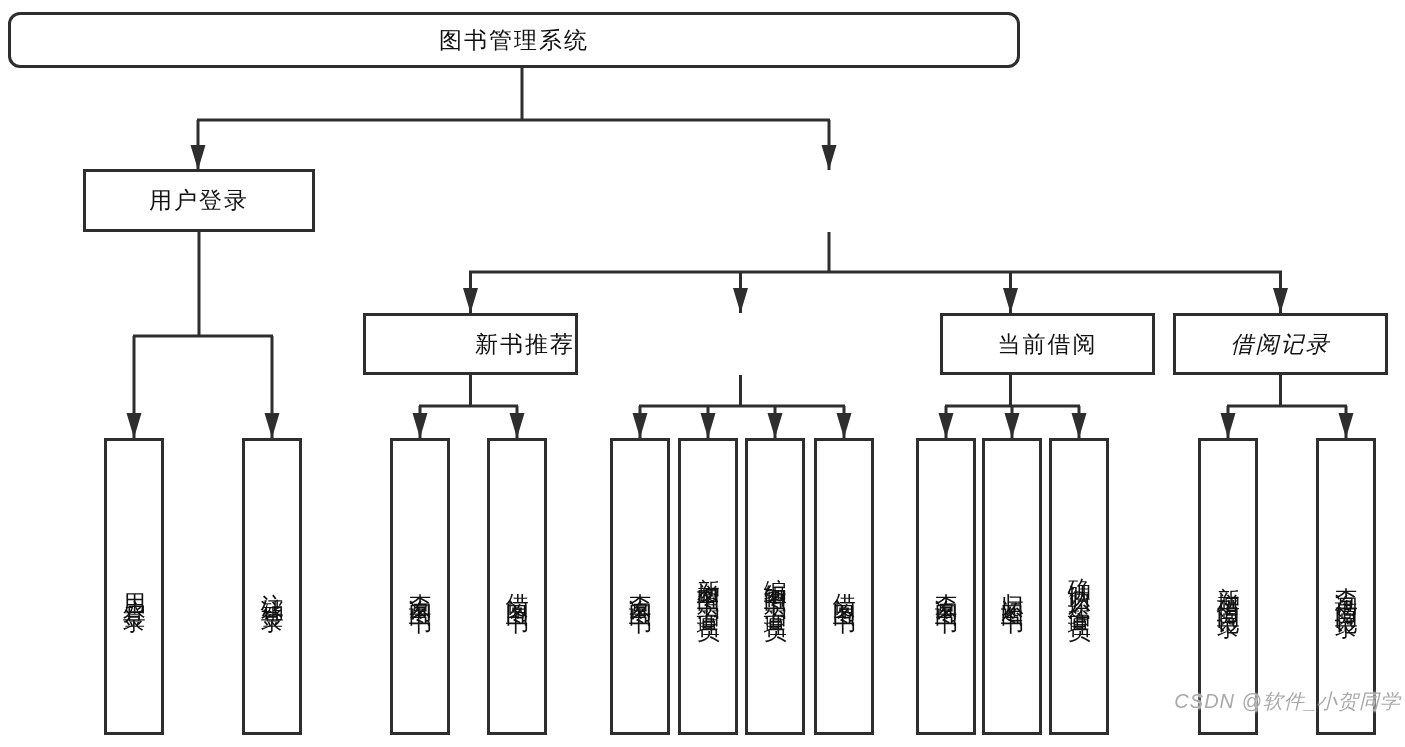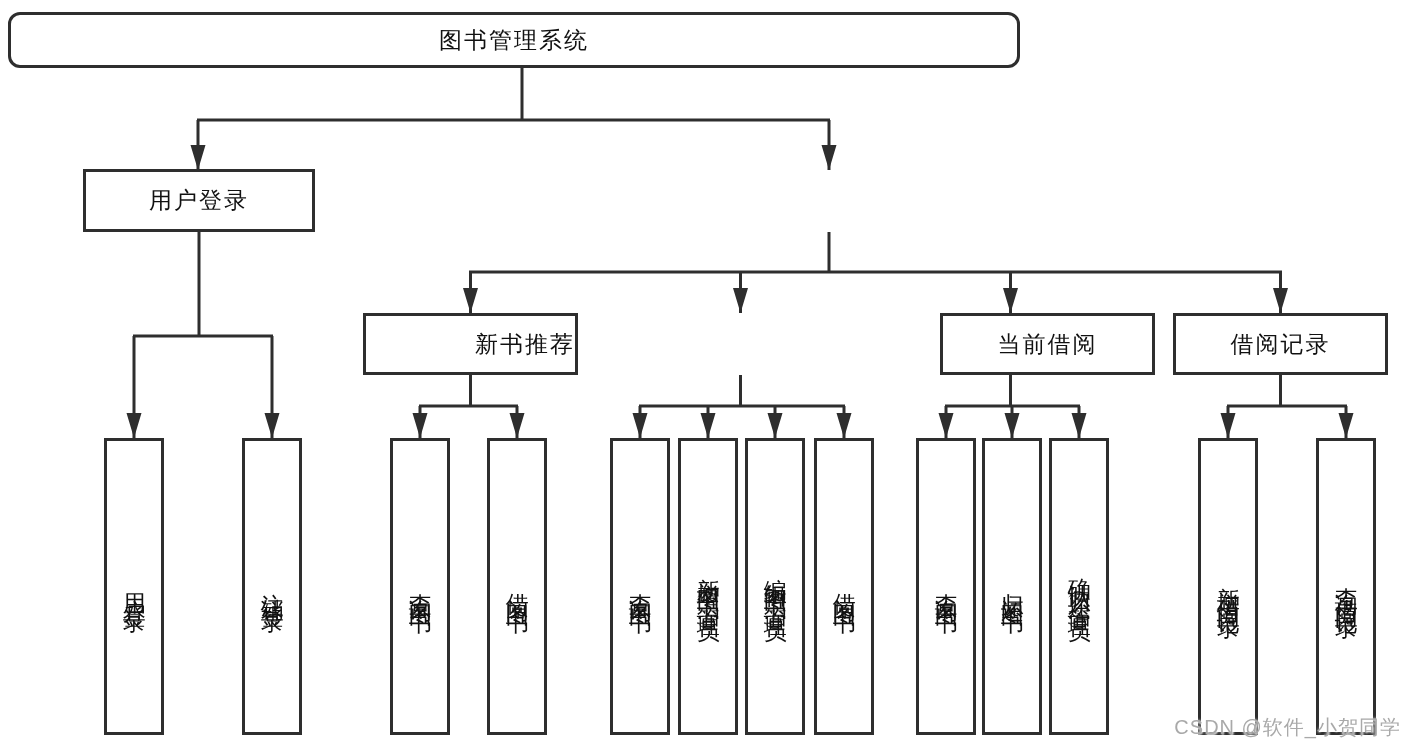--- a/index.html
+++ b/index.html
@@ -45,28 +45,29 @@
   .leaf .lbl {
     writing-mode: vertical-rl;
     text-orientation: mixed;
     font-size: 23px;
     letter-spacing: 6px;
     line-height: 1.1;
     white-space: normal;
   }
   .watermark {
     position: absolute;
-    top: 714px;
+    top: 688px;
     right: 4px;
     font-size: 20px;
     letter-spacing: 1px;
     color: #a9a9a9;
     text-shadow: 0 0 3px rgba(255,255,255,0.9), 1px 1px 2px rgba(255,255,255,0.9);
     z-index: 10;
     white-space: nowrap;
+    font-style: italic;
   }
 </style>
 </head>
 <body>
 
 <div class="canvas">
 
   <svg class="connector-layer" width="1405" height="747" viewBox="0 0 1405 747">
     <path fill="none" stroke="#2e2e2e" stroke-width="3" d="M522 66 V120 M197 120 H830 M198 120 V170 M829 120 V170
              M199 232 V336 M133 336 H273 M134 336 V438 M272 336 V438
@@ -95,21 +96,21 @@
   <div class="node h l2" style="left:83px; top:169px; width:232px;">
     <span class="lbl">用户登录</span>
   </div>
 
   <div class="node h l3" style="left:363px;justify-content:flex-end;">
     <span class="lbl">新书推荐</span>
   </div>
   <div class="node h l3" style="left:903px;margin-left:37px;">
     <span class="lbl">当前借阅</span>
   </div>
-  <div class="node h l3" style="left:1173px;">
+  <div class="node h l3" style="left:1173px;font-style:italic;">
     <span class="lbl">借阅记录</span>
   </div>
 
   <div class="node leaf" style="left:104px;">
     <span class="lbl">用户登录</span>
   </div>
   <div class="node leaf" style="left:242px;">
     <span class="lbl">注销登录</span>
   </div>
 

